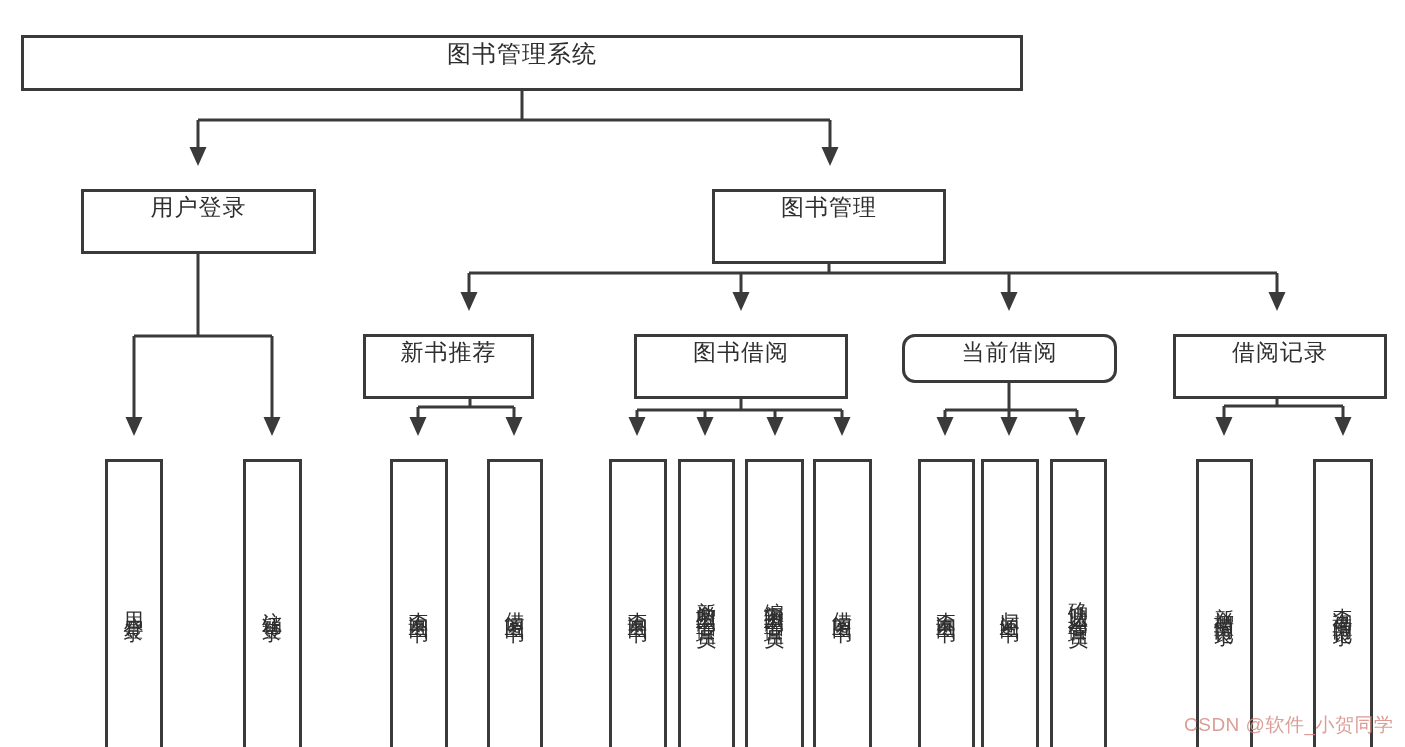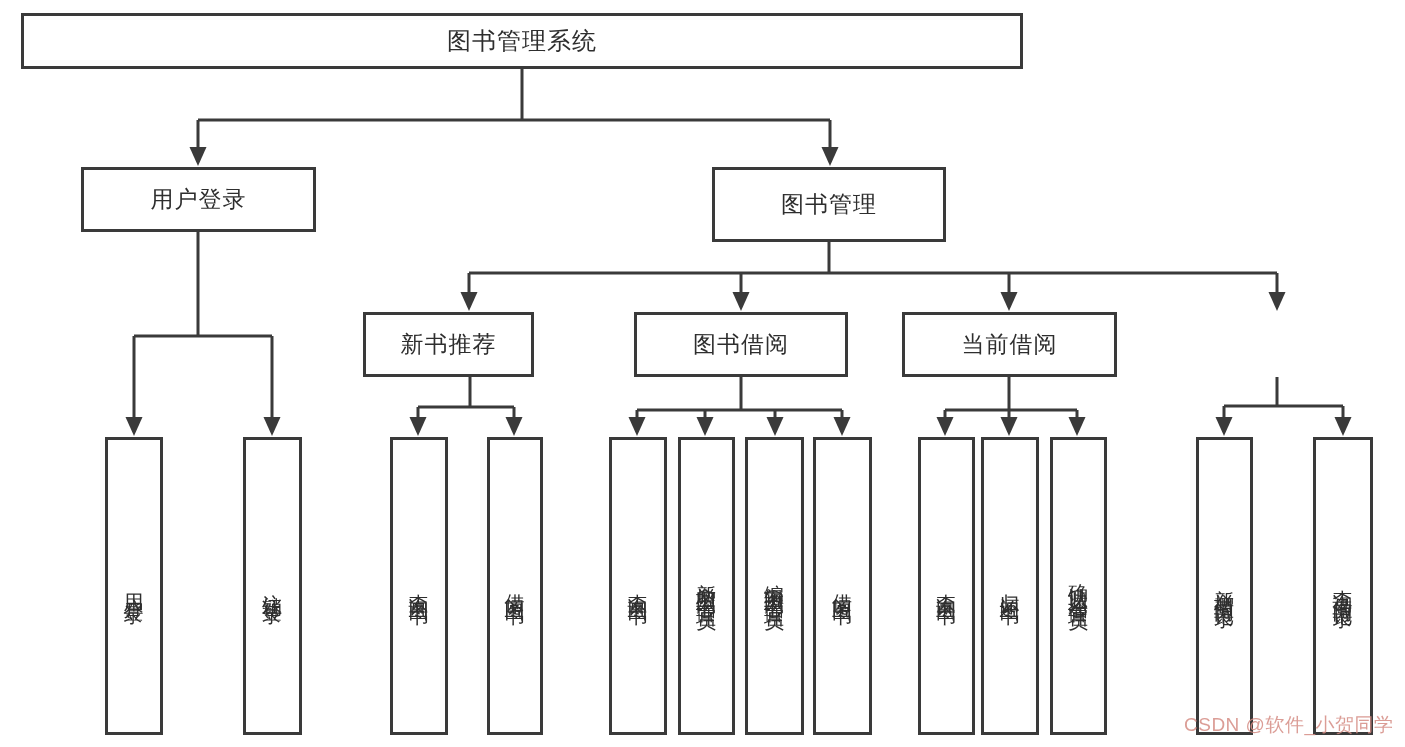--- a/index.html
+++ b/index.html
@@ -21,23 +21,23 @@
     width: 1405px; height: 747px;
     pointer-events: none;
   }
   .node {
     position: absolute;
     box-sizing: border-box;
     border: 3px solid #3a3a3a;
     background: #ffffff;
     color: #2e2e2e;
     display: flex;
-    align-items: center;
     justify-content: center;
     text-align: center;
+    margin-top: 22px;
   }
   .h-node {
     font-size: 23px;
     letter-spacing: 1px;
   }
   .root-node {
     font-size: 24px;
     letter-spacing: 1px;
   }
   .v-node {
@@ -120,22 +120,25 @@
   <div class="node h-node" style="left:712px; top:167px; width:234px; height:75px;">
     <span>图书管理</span>
   </div>
 
   <div class="node h-node" style="left:363px; top:312px; width:171px; height:65px;">
     <span>新书推荐</span>
   </div>
   <div class="node h-node" style="left:634px; top:312px; width:214px; height:65px;">
     <span>图书借阅</span>
   </div>
-  <div class="node h-node" style="left:902px; top:312px; width:215px; height:65px;">
+  <div class="node h-node" style="left:902px; top:312px; width:215px; height:49px;border-radius:13px;">
     <span>当前借阅</span>
+  </div>
+  <div class="node h-node" style="left:1173px; top:312px; width:214px; height:65px;">
+    <span>借阅记录</span>
   </div>
 
   <div class="node v-node" style="left:105px; top:437px; width:58px; height:298px;">
     <span class="vtext">用户登录</span>
   </div>
   <div class="node v-node" style="left:243px; top:437px; width:59px; height:298px;">
     <span class="vtext">注销登录</span>
   </div>
   <div class="node v-node" style="left:390px; top:437px; width:58px; height:298px;">
     <span class="vtext">查询图书</span>

